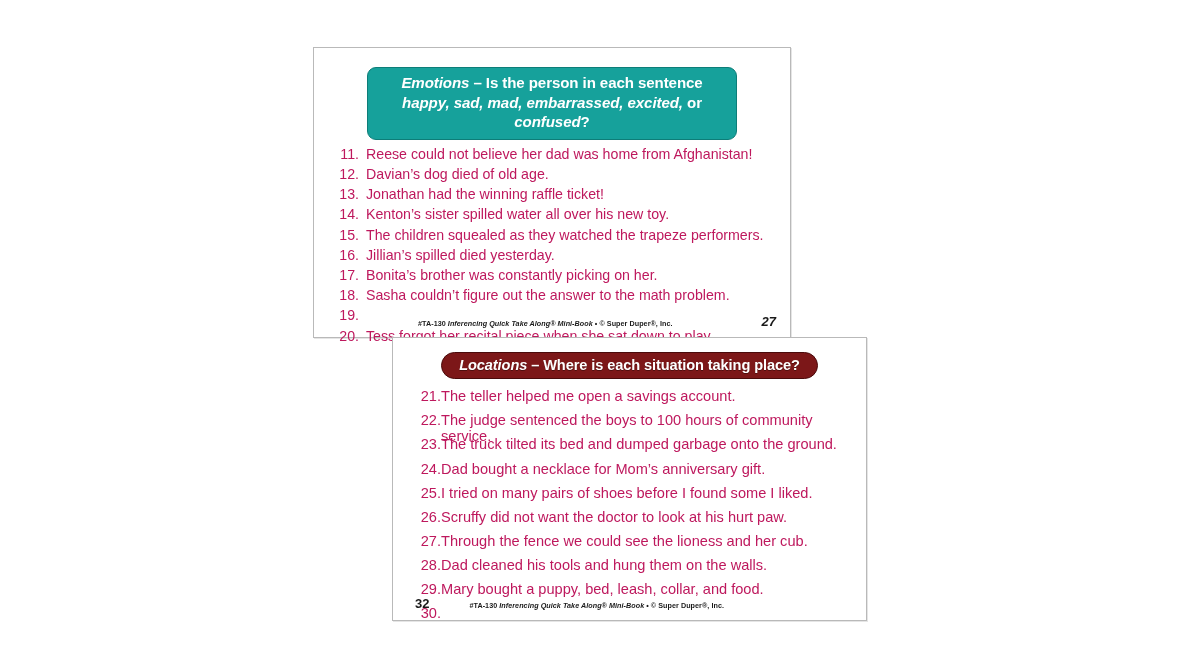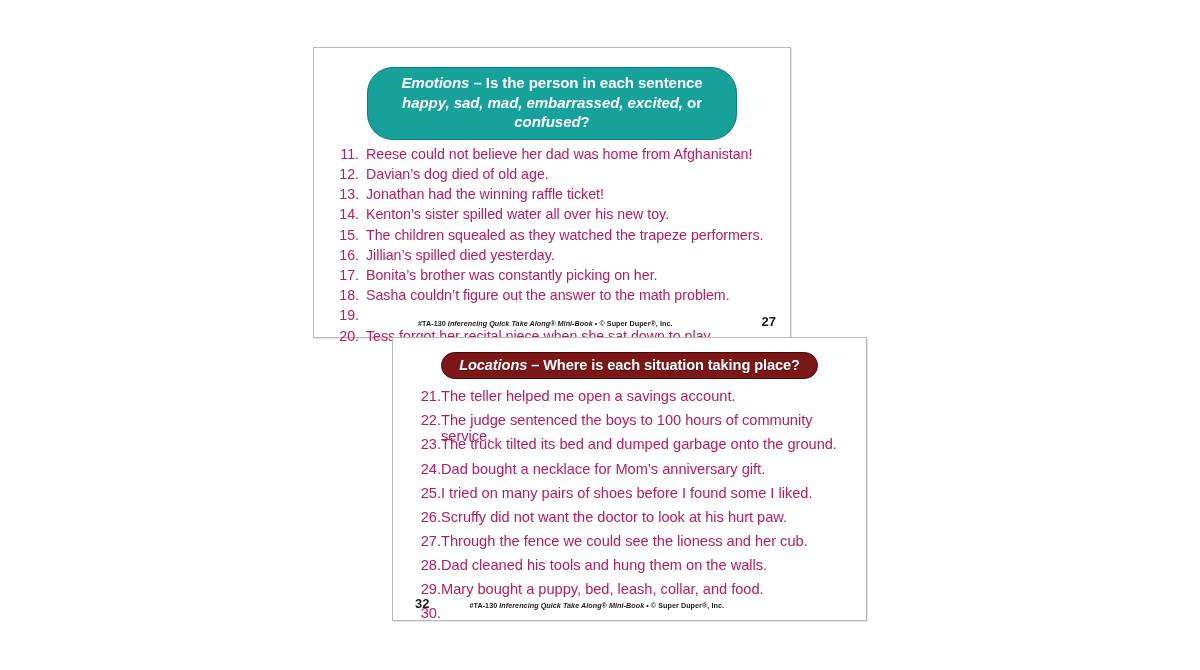--- a/index.html
+++ b/index.html
@@ -55,21 +55,21 @@
   .banner {
     display: inline-block;
     text-align: center;
     color: #ffffff;
     box-sizing: border-box;
   }
   .banner-teal {
     margin-top: 19px;
     background: #16a19b;
     border: 1.2px solid #0d7d78;
-    border-radius: 26px;
+    border-radius: 9px;
     padding: 5px 20px 7px 20px;
     max-width: 370px;
     font-size: 15.1px;
     font-weight: bold;
     line-height: 1.30;
     letter-spacing: -0.1px;
   }
   .banner-maroon {
     margin-top: 14px;
     background: #7c1718;
@@ -163,20 +163,21 @@
     bottom: 8px;
     padding: 0 14px 0 0;
     justify-content: flex-end;
   }
   .card-top .footer .footer-credit {
     margin-right: auto;
     margin-left: 104px;
   }
   .card-top .footer .pagenum {
     margin-left: 32px;
+    font-style: italic;
   }
 
   .card-bottom .footer {
     bottom: 9px;
     padding: 0 0 0 22px;
     justify-content: flex-start;
   }
   .card-bottom .footer .pagenum {
     margin-right: 40px;
   }

